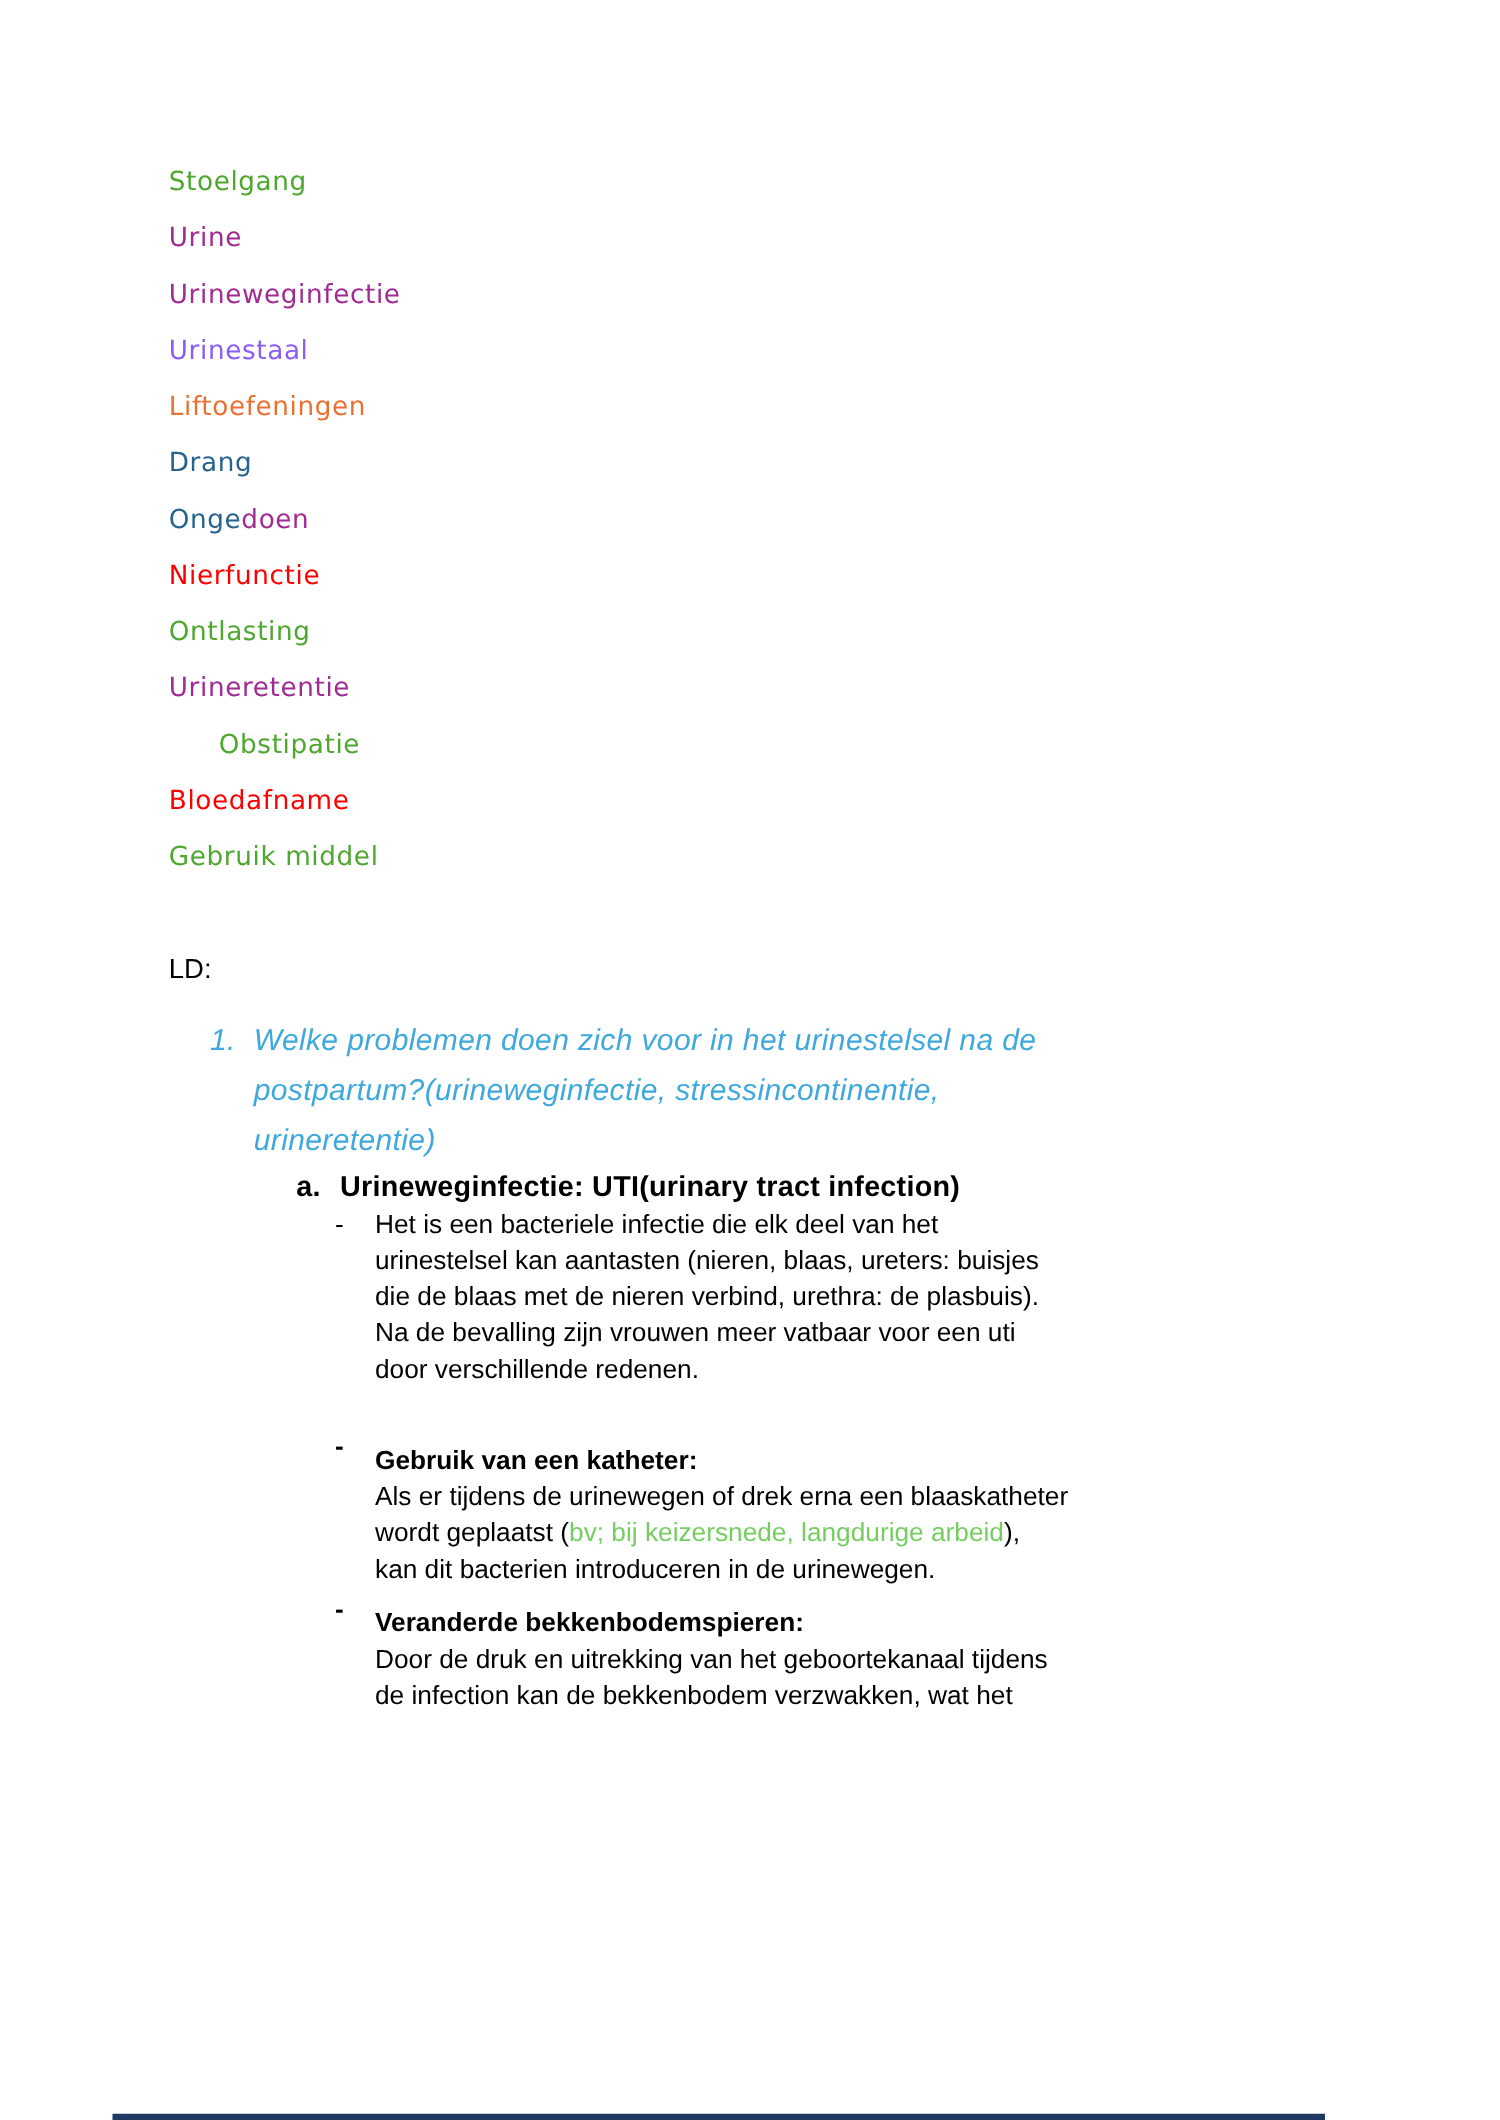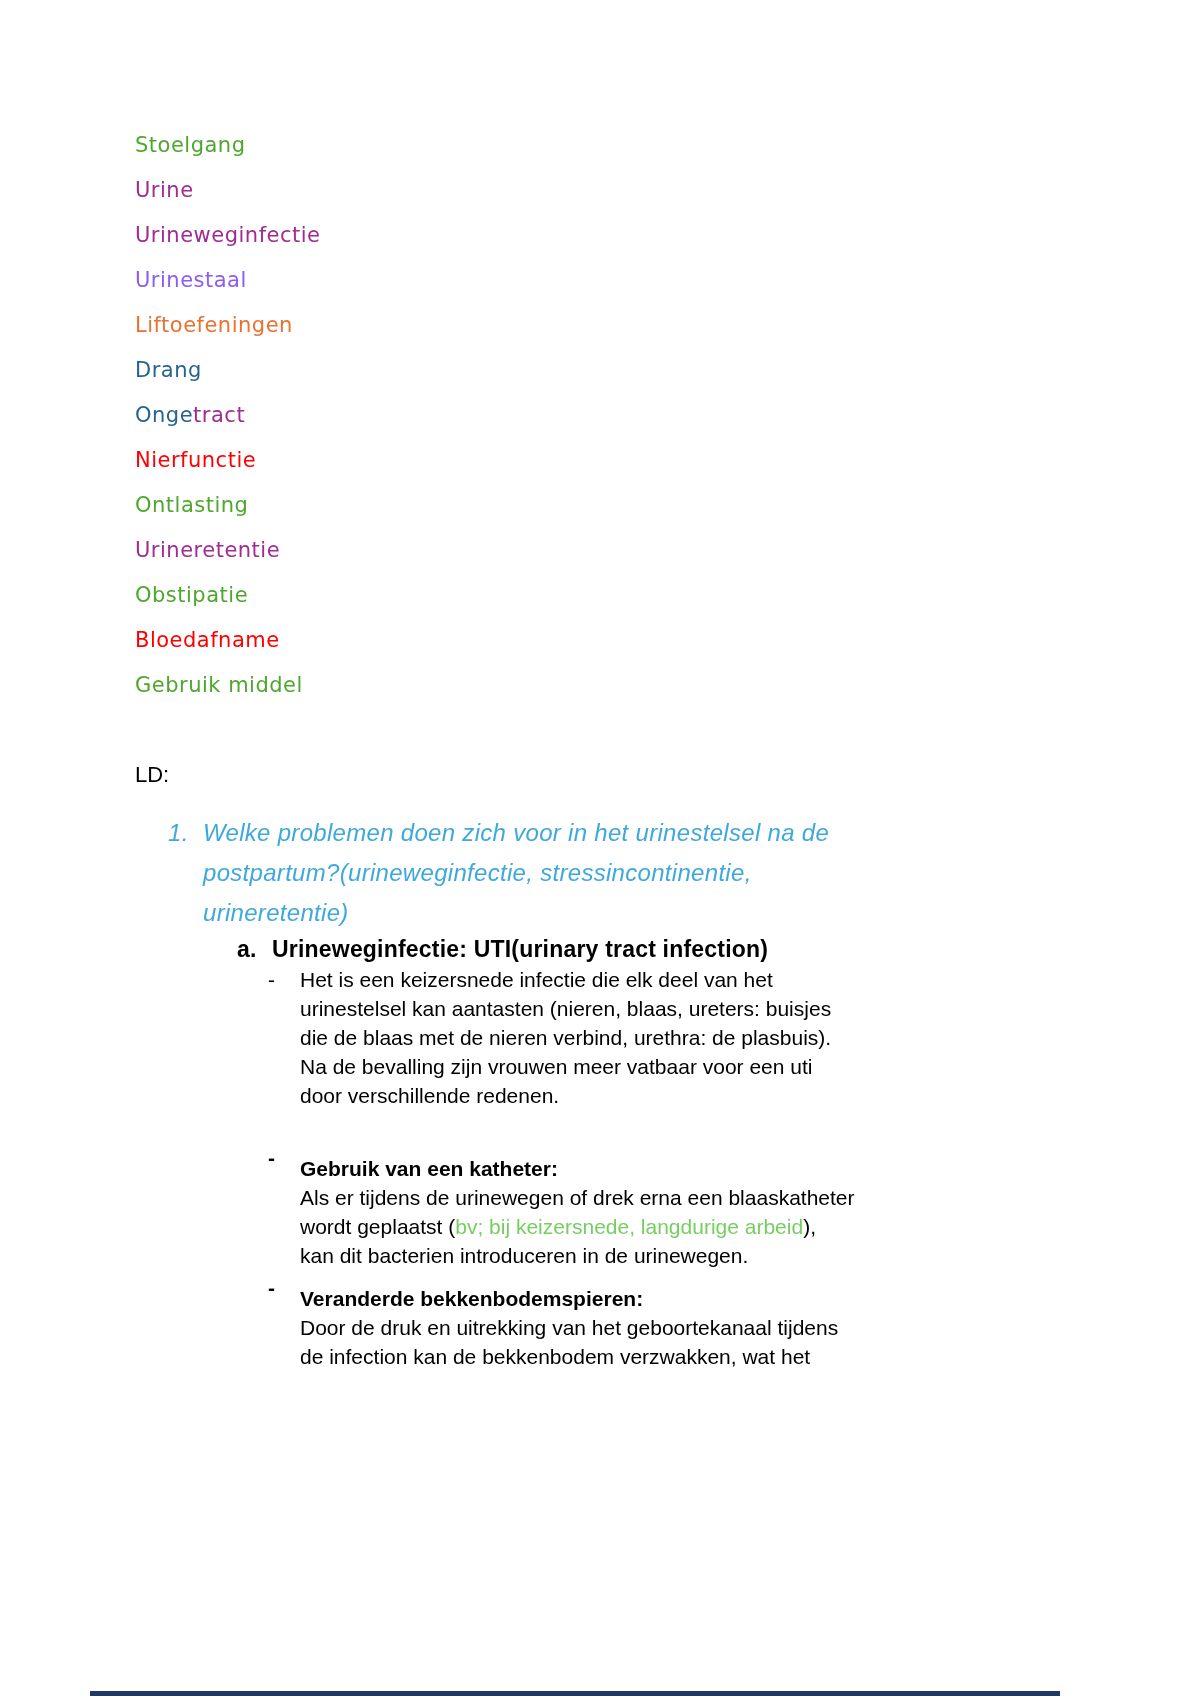--- a/index.html
+++ b/index.html
@@ -82,25 +82,25 @@
 <div class="page">
   <div class="content">
 
     <div class="keywords">
         <div class="kw"><span style="color: rgb(78, 167, 46);">Stoelgang</span></div>
         <div class="kw"><span style="color: rgb(160, 43, 147);">Urine</span></div>
         <div class="kw"><span style="color: rgb(160, 43, 147);">Urineweginfectie</span></div>
         <div class="kw"><span style="color: #8b5cf6;">Urinestaal</span></div>
         <div class="kw"><span style="color: rgb(233, 113, 50);">Liftoefeningen</span></div>
         <div class="kw"><span style="color: rgb(38, 100, 142);">Drang</span></div>
-        <div class="kw"><span style="color: rgb(38, 100, 142);">Onge</span><span style="color: rgb(160, 43, 147);">tract</span></div>
+        <div class="kw"><span style="color: rgb(38, 100, 142);">Onge</span><span style="color: rgb(160, 43, 147);">doen</span></div>
         <div class="kw"><span style="color: rgb(255, 0, 0);">Nierfunctie</span></div>
         <div class="kw"><span style="color: rgb(78, 167, 46);">Ontlasting</span></div>
         <div class="kw"><span style="color: rgb(160, 43, 147);">Urineretentie</span></div>
-        <div class="kw"><span style="color: rgb(78, 167, 46);">Obstipatie</span></div>
+        <div class="kw"><span style="color: rgb(78, 167, 46); margin-left: 40px;">Obstipatie</span></div>
         <div class="kw"><span style="color: rgb(255, 0, 0);">Bloedafname</span></div>
         <div class="kw"><span style="color: rgb(78, 167, 46);">Gebruik middel</span></div>
       </div>
 
     <div class="ld">LD:</div>
 
     <div class="question" style="color: rgb(63, 168, 221);">
       <span class="qnum">1.</span>
       <div class="qtext">
         <div>Welke problemen doen zich voor in het urinestelsel na de</div>
@@ -110,21 +110,21 @@
     </div>
 
     <div class="heading-a">
       <span class="hlabel">a.</span>
       <span>Urineweginfectie: UTI(urinary tract infection)</span>
     </div>
 
     <div class="bullet">
       <span class="dash">-</span>
       <div class="btext">
-        <div>Het is een keizersnede infectie die elk deel van het</div>
+        <div>Het is een bacteriele infectie die elk deel van het</div>
         <div>urinestelsel kan aantasten  (nieren, blaas, ureters: buisjes</div>
         <div>die de blaas met de nieren verbind, urethra: de plasbuis).</div>
         <div>Na de bevalling zijn vrouwen meer vatbaar voor een uti</div>
         <div>door verschillende redenen.</div>
       </div>
     </div>
 
     <div class="bullet boldmark gap">
       <span class="dash">-</span>
       <div class="btext">

